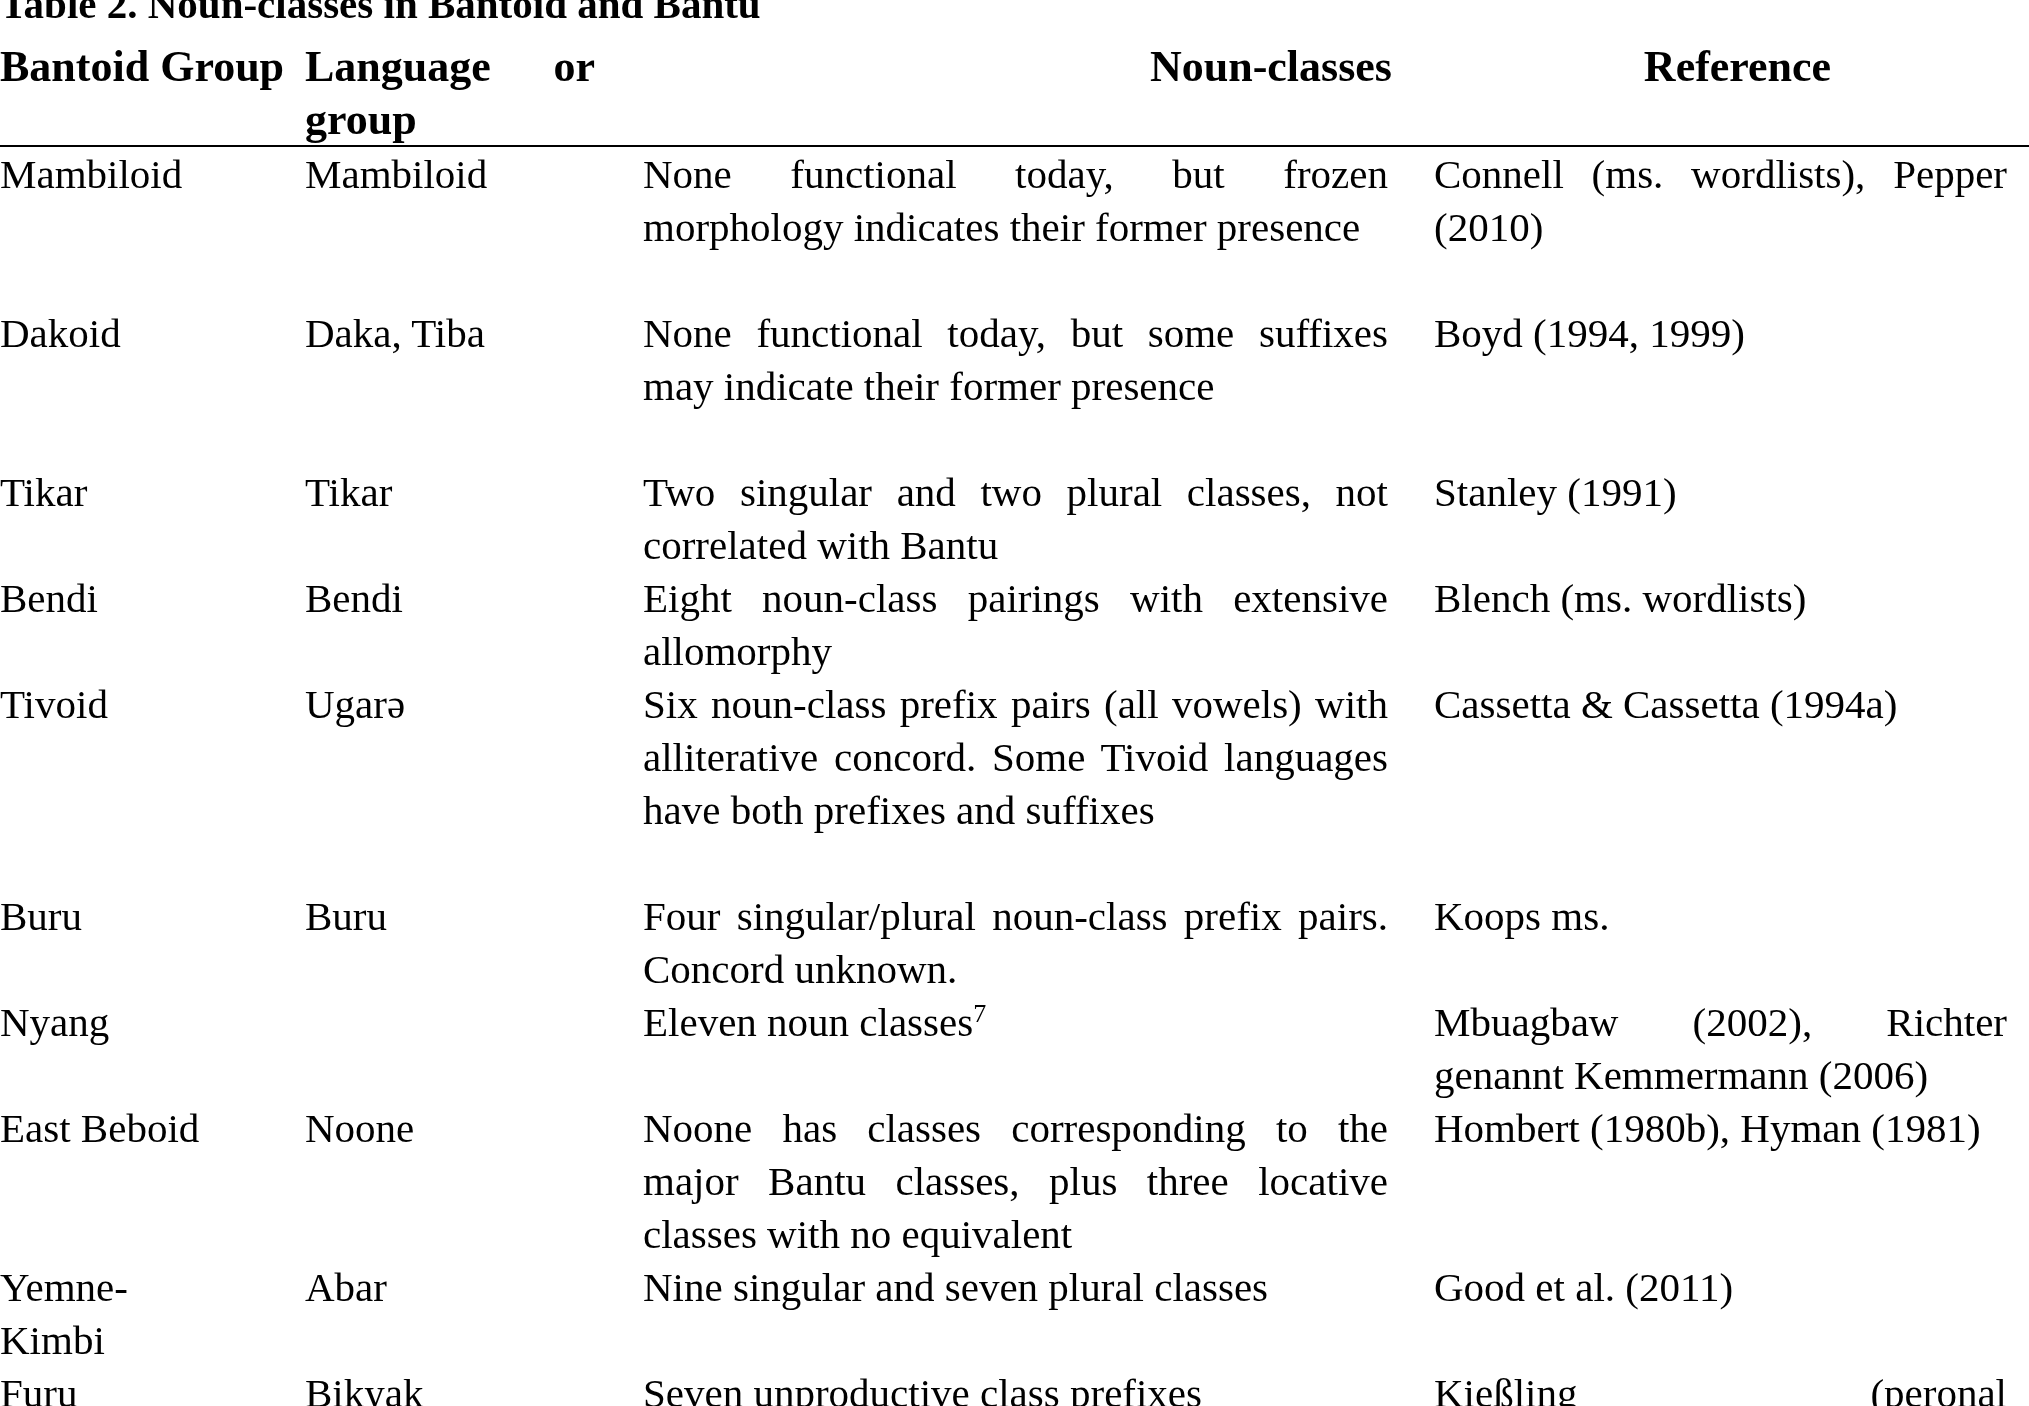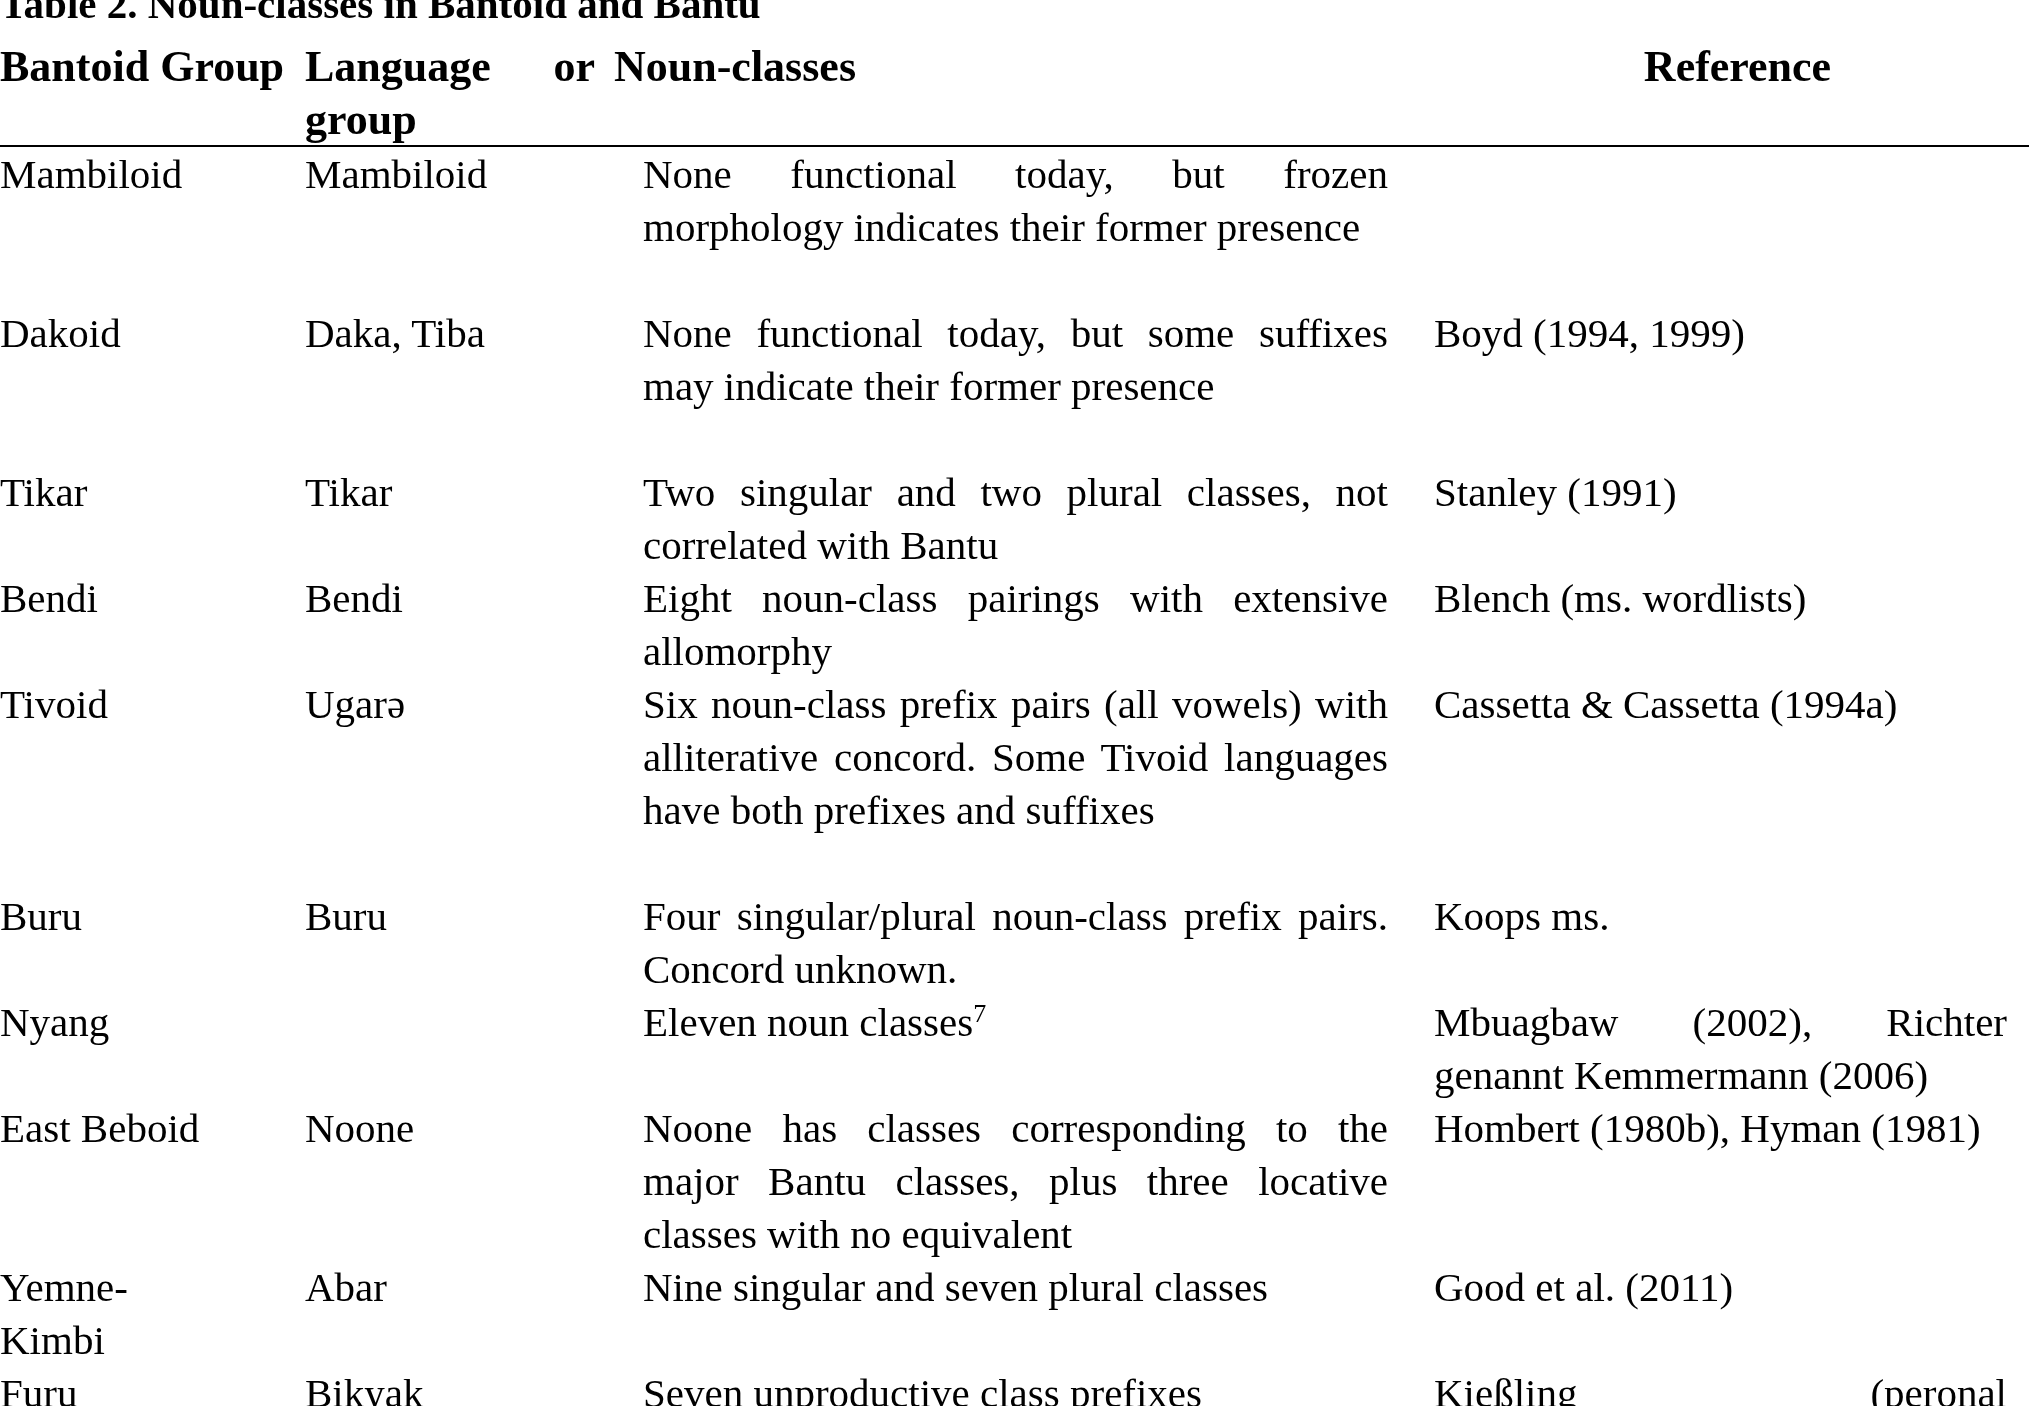--- a/index.html
+++ b/index.html
@@ -13,21 +13,21 @@
     font-weight: bold; font-size: 41px; line-height: 53px;
     white-space: nowrap;
   }
   .hdr {
     position: absolute; top: 40px;
     font-weight: bold; font-size: 44px; line-height: 53px;
   }
   .hdr.c1 { left: 0; width: 290px; }
   .hdr.c2 { left: 305px; width: 290px; text-align: justify; text-align-last: auto; }
   .hdr.c2 .l1 { display: flex; justify-content: space-between; align-items: center; }
-  .hdr.c3 { left: 614px; width: 745px; text-align: left; }
+  .hdr.c3 { left: 647px; width: 745px; text-align: right; }
   .hdr.c4 { left: 1451px; width: 573px; text-align: center; }
   .rule {
     position: absolute; left: 0; top: 145px; width: 2029px; height: 2px;
     background: #000000;
   }
   .tbl { position: absolute; left: 0; top: 148px; width: 2029px; }
   .row { position: relative; }
   .cell {
     position: absolute; top: 0;
     font-size: 41px; line-height: 53px;
@@ -54,20 +54,21 @@
 <div class="hdr c3">Noun-classes</div>
 <div class="hdr c4">Reference</div>
 
 <div class="rule"></div>
 
 <div class="tbl">
   <div class="row" style="height:159px">
     <div class="cell c1">Mambiloid</div>
     <div class="cell c2">Mambiloid</div>
     <div class="cell c3">None functional today, but frozen morphology indicates their former presence</div>
+    <div class="cell c4">Connell (ms. wordlists), Pepper (2010)</div>
   </div>
   <div class="row" style="height:159px">
     <div class="cell c1">Dakoid</div>
     <div class="cell c2">Daka, Tiba</div>
     <div class="cell c3">None functional today, but some suffixes may indicate their former presence</div>
     <div class="cell c4">Boyd (1994, 1999)</div>
   </div>
   <div class="row" style="height:106px">
     <div class="cell c1">Tikar</div>
     <div class="cell c2">Tikar</div>

